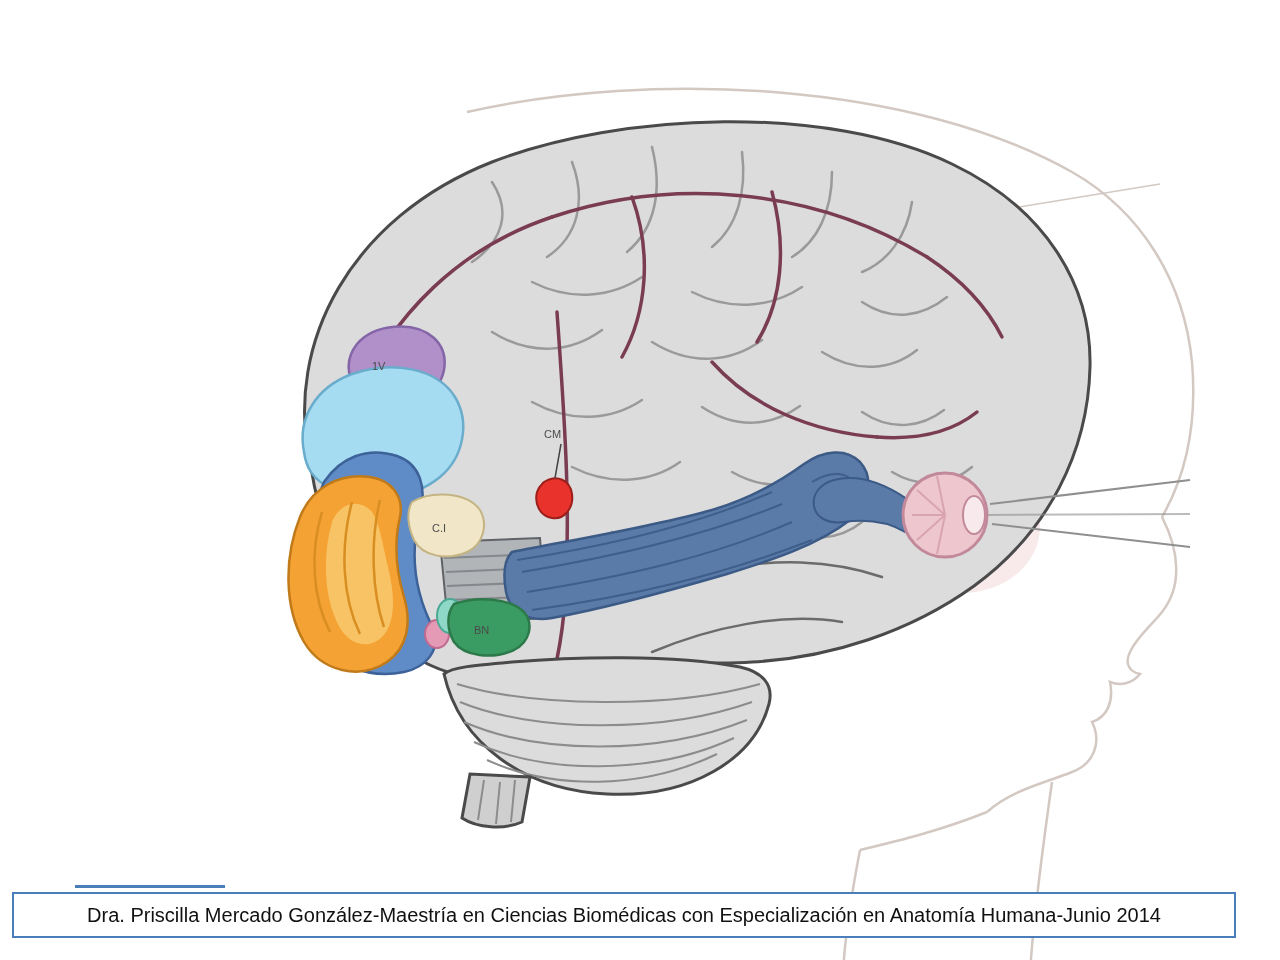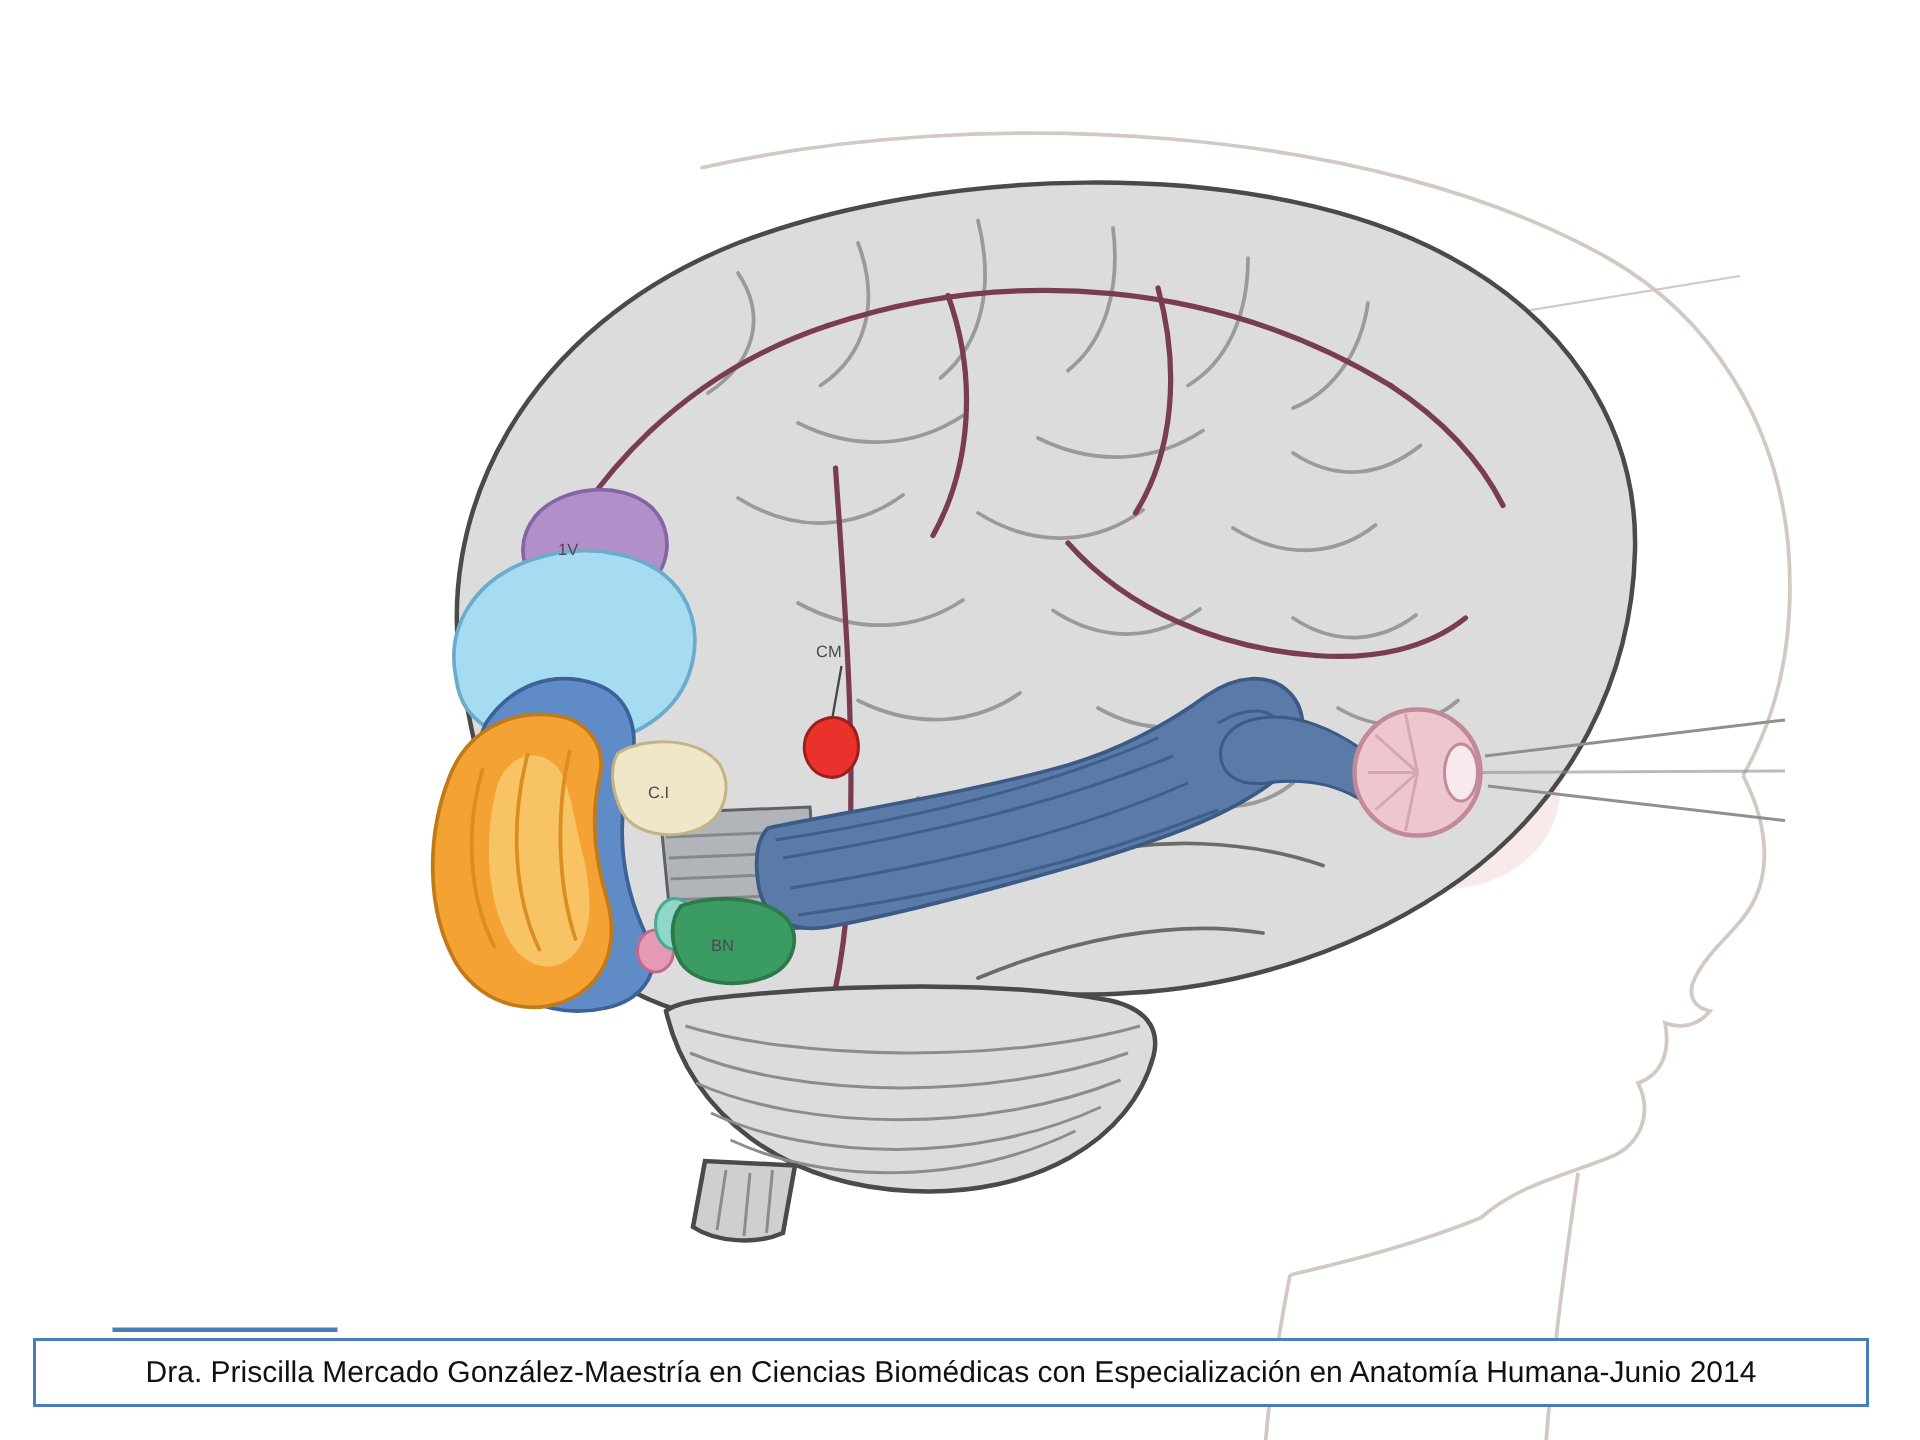--- a/index.html
+++ b/index.html
@@ -11,21 +11,21 @@
     position:absolute;left:62px;top:104px;
     font-size:64px;line-height:1.05;color:#1c1c1c;
     font-weight:500;
   }
   .figure-wrap{position:absolute;left:0;top:0;width:1280px;height:960px;margin:12px;}
   .figure-wrap svg{display:block;}
   .footer-accent-line{
     position:absolute;left:75px;top:885px;width:150px;height:3px;background:#4a7ebb;
   }
   .footer-box{
-    position:absolute;left:22px;top:892px;width:1224px;height:46px;
+    position:absolute;left:12px;top:892px;width:1224px;height:46px;
     box-sizing:border-box;border:2px solid #4a7ebb;background:#ffffff;
     display:flex;align-items:center;justify-content:center;
     font-size:20px;color:#111111;white-space:nowrap;
   }
   text.tiny-label{font-family:"Liberation Sans",sans-serif;font-size:11px;fill:#4a4a4a;}
 </style>
 </head>
 <body>
 
 <div class="slide">

